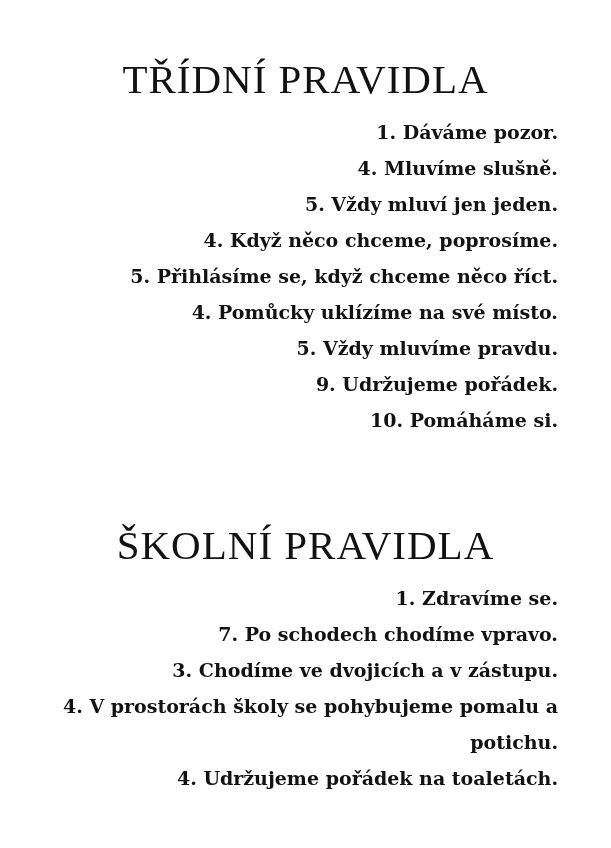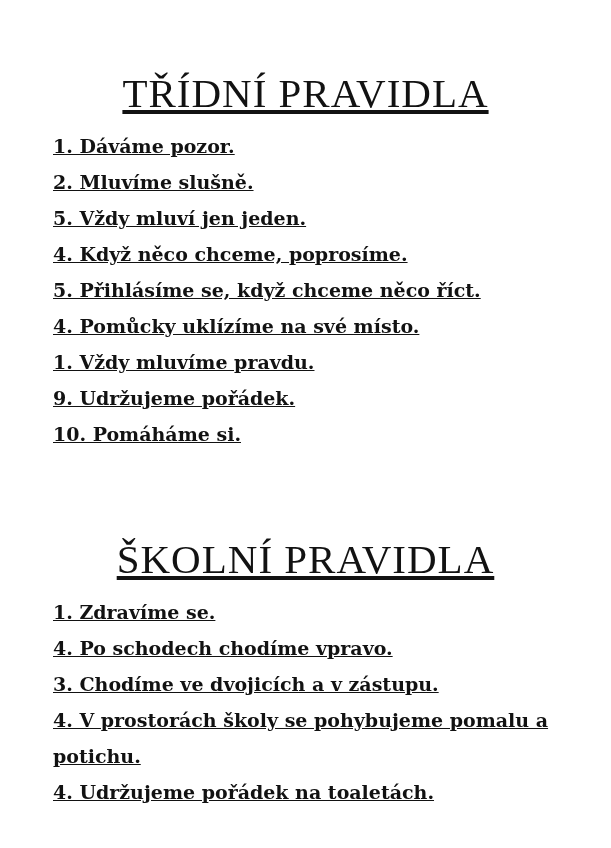--- a/index.html
+++ b/index.html
@@ -10,23 +10,22 @@
     width: 611px;
     height: 848px;
     background: #ffffff;
     overflow: hidden;
     font-family: "DejaVu Serif", serif;
   }
   .page {
     width: 611px;
     height: 644px;
     box-sizing: border-box;
-    padding-top: 68px;
+    padding-top: 54px;
     color: #121212;
-    text-decoration: underline;
   }
   .section {
     text-align: center;
   }
   .section-title {
     font-family: "Liberation Serif", serif;
     font-weight: 400;
     font-size: 41px;
     line-height: 50px;
     letter-spacing: 1px;
@@ -36,50 +35,50 @@
   .rules-list {
     margin: 10px auto 0 auto;
     max-width: 505px;
     font-family: "DejaVu Serif", serif;
     font-weight: 700;
     font-size: 19px;
     line-height: 36px;
     color: #121212;
   }
   .rule-item {
-    text-align: left;
+    text-align: right;
   }
   .section + .section {
     margin-top: 82px;
   }
 </style>
 </head>
 <body>
 
 <div class="page">
 
   <div class="section">
     <h1 class="section-title">TŘÍDNÍ PRAVIDLA</h1>
     <div class="rules-list">
       <div class="rule-item">1. Dáváme pozor.</div>
-      <div class="rule-item">2. Mluvíme slušně.</div>
+      <div class="rule-item">4. Mluvíme slušně.</div>
       <div class="rule-item">5. Vždy mluví jen jeden.</div>
       <div class="rule-item">4. Když něco chceme, poprosíme.</div>
       <div class="rule-item">5. Přihlásíme se, když chceme něco říct.</div>
       <div class="rule-item">4. Pomůcky uklízíme na své místo.</div>
-      <div class="rule-item">1. Vždy mluvíme pravdu.</div>
+      <div class="rule-item">5. Vždy mluvíme pravdu.</div>
       <div class="rule-item">9. Udržujeme pořádek.</div>
       <div class="rule-item">10. Pomáháme si.</div>
     </div>
   </div>
 
   <div class="section">
     <h1 class="section-title">ŠKOLNÍ PRAVIDLA</h1>
     <div class="rules-list">
       <div class="rule-item">1. Zdravíme se.</div>
-      <div class="rule-item">4. Po schodech chodíme vpravo.</div>
+      <div class="rule-item">7. Po schodech chodíme vpravo.</div>
       <div class="rule-item">3. Chodíme ve dvojicích a v zástupu.</div>
       <div class="rule-item">4. V prostorách školy se pohybujeme pomalu a potichu.</div>
       <div class="rule-item">4. Udržujeme pořádek na toaletách.</div>
     </div>
   </div>
 
 </div>
 
 </body></html>

